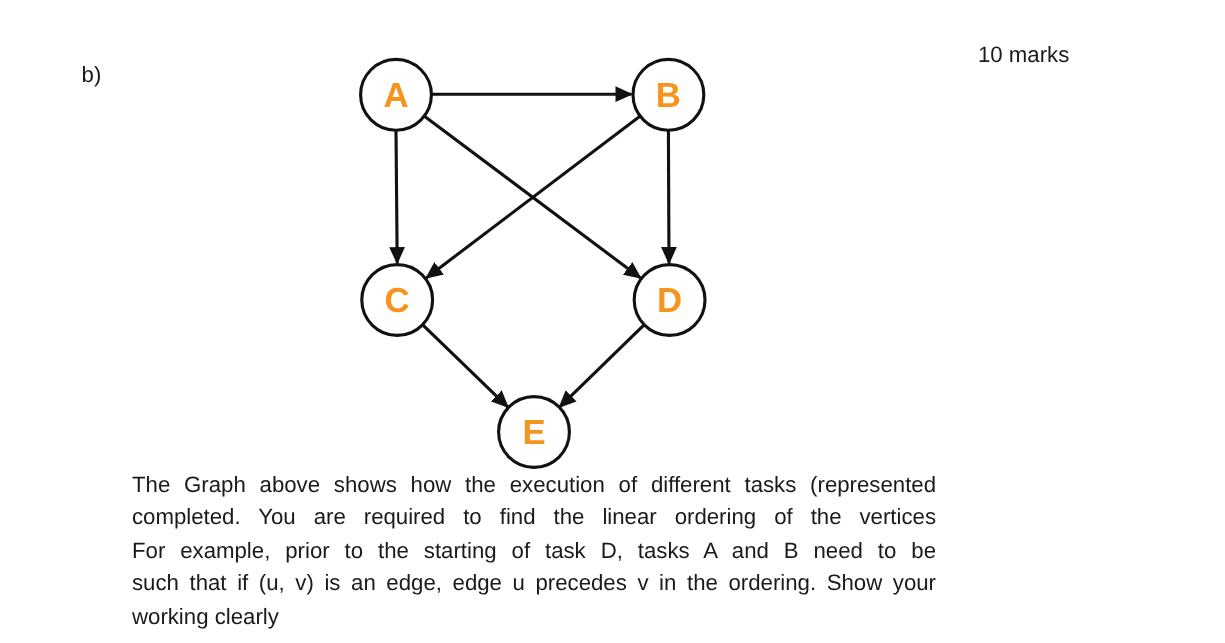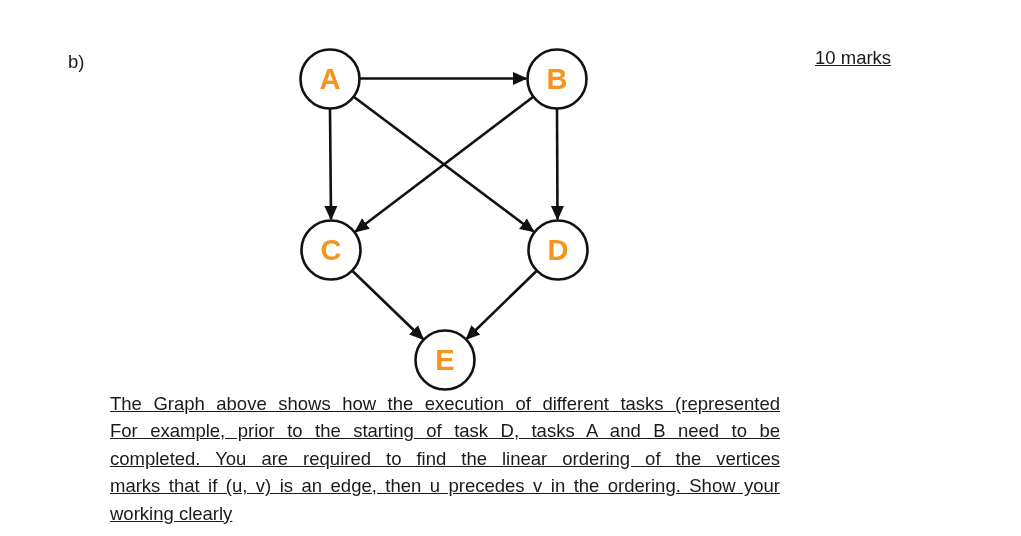--- a/index.html
+++ b/index.html
@@ -12,41 +12,41 @@
     font-family: "Liberation Sans", sans-serif;
     color: #1a1a1a;
   }
   .page { position: relative; width: 1021px; height: 536px; background: #fff; }
 
   .q-label {
     position: absolute; left: 68px; top: 50px;
     font-size: 18.5px; line-height: 24px;
   }
   .marks {
-    position: absolute; left: 815px; top: 46px;
-    font-size: 18.5px; line-height: 24px; text-decoration: underline;
+    position: absolute; left: 815px; top: 34px;
+    font-size: 18.5px; line-height: 24px;
   }
 
   svg.graph { position: absolute; left: 0; top: 0; }
 
   .edge { stroke: #111111; stroke-width: 2.6; fill: none; }
   .node-circle { fill: #ffffff; stroke: #111111; stroke-width: 2.6; }
   .node-label {
     font-family: "Liberation Sans", sans-serif;
     font-weight: bold;
     font-size: 29px;
     text-anchor: middle;
   }
   #arrowhead polygon { fill: #111111; }
 
   .para {
     position: absolute; left: 110px; top: 390px; width: 670px;
     font-size: 18.5px; line-height: 27.4px;
   }
-  .pline { text-align: justify; text-align-last: justify; text-decoration: underline; }
+  .pline { text-align: justify; text-align-last: justify; }
   .pline.last-line { text-align: left; text-align-last: left; }
 </style>
 </head>
 <body>
 
 <div class="page">
 
   <span class="q-label">b)</span>
   <span class="marks">10 marks</span>
 
@@ -84,19 +84,19 @@
       <text class="node-label" x="558" y="260" fill="#F7941D">D</text>
     </g>
     <g>
       <circle class="node-circle" cx="445" cy="360" r="29.5"></circle>
       <text class="node-label" x="445" y="370" fill="#F7941D">E</text>
     </g>
   </svg>
 
   <div class="para">
     <div class="pline">The Graph above shows how the execution of different tasks (represented</div>
+    <div class="pline">completed. You are required to find the linear ordering of the vertices</div>
     <div class="pline">For example, prior to the starting of task D, tasks A and B need to be</div>
-    <div class="pline">completed. You are required to find the linear ordering of the vertices</div>
-    <div class="pline">marks that if (u, v) is an edge, then u precedes v in the ordering. Show your</div>
+    <div class="pline">such that if (u, v) is an edge, edge u precedes v in the ordering. Show your</div>
     <div class="pline last-line">working clearly</div>
   </div>
 
 </div>
 
 </body></html>

